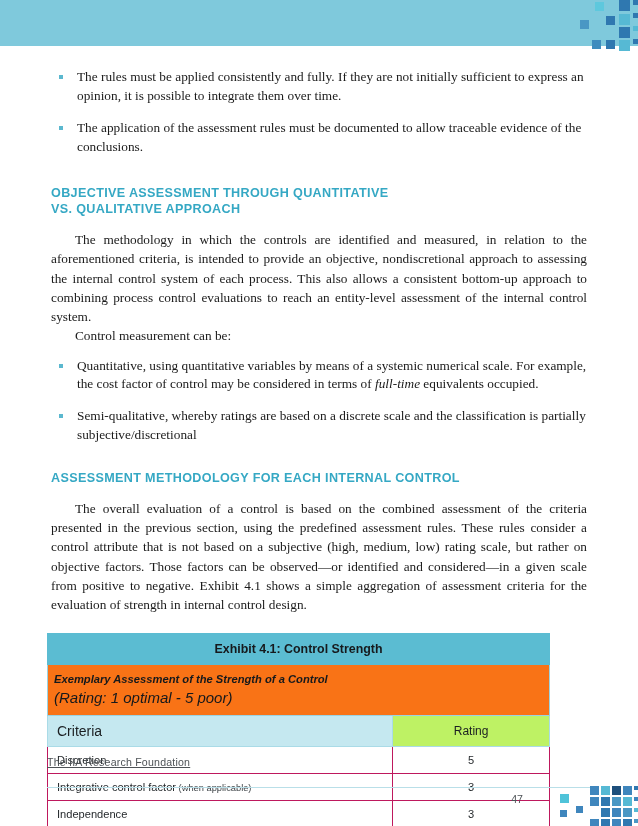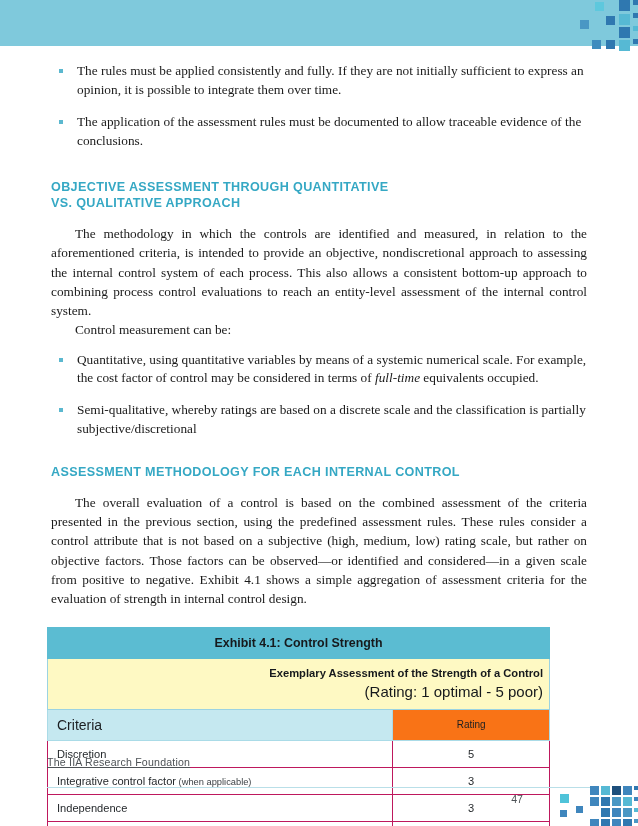--- a/index.html
+++ b/index.html
@@ -96,41 +96,42 @@
   .tbl-title {
     background: #5bbcd2;
     text-align: center;
     font-weight: bold;
     font-size: 12.4px;
     color: #16191c;
     padding: 8px 6px 8px 6px !important;
     border-color: #5bbcd2 !important;
   }
   .tbl-sub {
-    background: #fef9c3;
-    text-align: right;
+    background: #f97316;
+    text-align: left;
     font-size: 11.2px;
     color: #16191c;
     padding: 7px 6px 7px 6px !important;
     border-color: #9bd3e2 !important;
     line-height: 1.35;
+    font-style: italic;
   }
   .tbl-sub .sub-main { font-weight: bold; }
   .tbl-sub .sub-note { font-weight: normal; font-size: 15px; }
 
   .tbl-colhead-left {
     background: #c5e8f0;
     font-size: 14px;
     color: #1b1f22;
     padding: 7px 0 7px 9px !important;
     border-color: #aadbe7 !important;
   }
   .tbl-colhead-right {
-    background: #f97316;
-    font-size: 10px;
+    background: #bef264;
+    font-size: 12px;
     color: #1b1f22;
     text-align: center;
     padding: 7px 0 !important;
     border-color: #aadbe7 !important;
   }
 
   .cell-left {
     font-size: 11.1px;
     color: #25292c;
     padding: 7px 0 7px 9px !important;
@@ -190,21 +191,21 @@
       <div class="sq" style="left: 55px; top: 26px; width: 5px; height: 5px; background: rgb(86, 185, 212);"></div>
       <div class="sq" style="left: 28px; top: 40px; width: 9px; height: 9px; background: rgb(47, 120, 176);"></div>
       <div class="sq" style="left: 41px; top: 40px; width: 11px; height: 11px; background: rgb(86, 185, 212);"></div>
       <div class="sq" style="left: 55px; top: 39px; width: 5px; height: 5px; background: rgb(47, 120, 176);"></div>
       <div class="sq" style="left: 14px; top: 40px; width: 9px; height: 9px; background: rgb(63, 140, 190);"></div>
     </div>
 </div>
 
 <div class="content">
 
-  <div class="block" style="padding-top:16px;">
+  <div class="block" style="padding-top:22px;">
     <ul class="bullet-list">
       <li>The rules must be applied consistently and fully. If they are not initially sufficient to express an opinion, it is possible to integrate them over time.</li>
       <li>The application of the assessment rules must be documented to allow traceable evidence of the conclusions.</li>
     </ul>
   </div>
 
   <div class="block" style="padding-top:15px;">
     <h2 class="sec-head">
       <span>OBJECTIVE ASSESSMENT THROUGH QUANTITATIVE</span><br>
       <span>VS. QUALITATIVE APPROACH</span>

